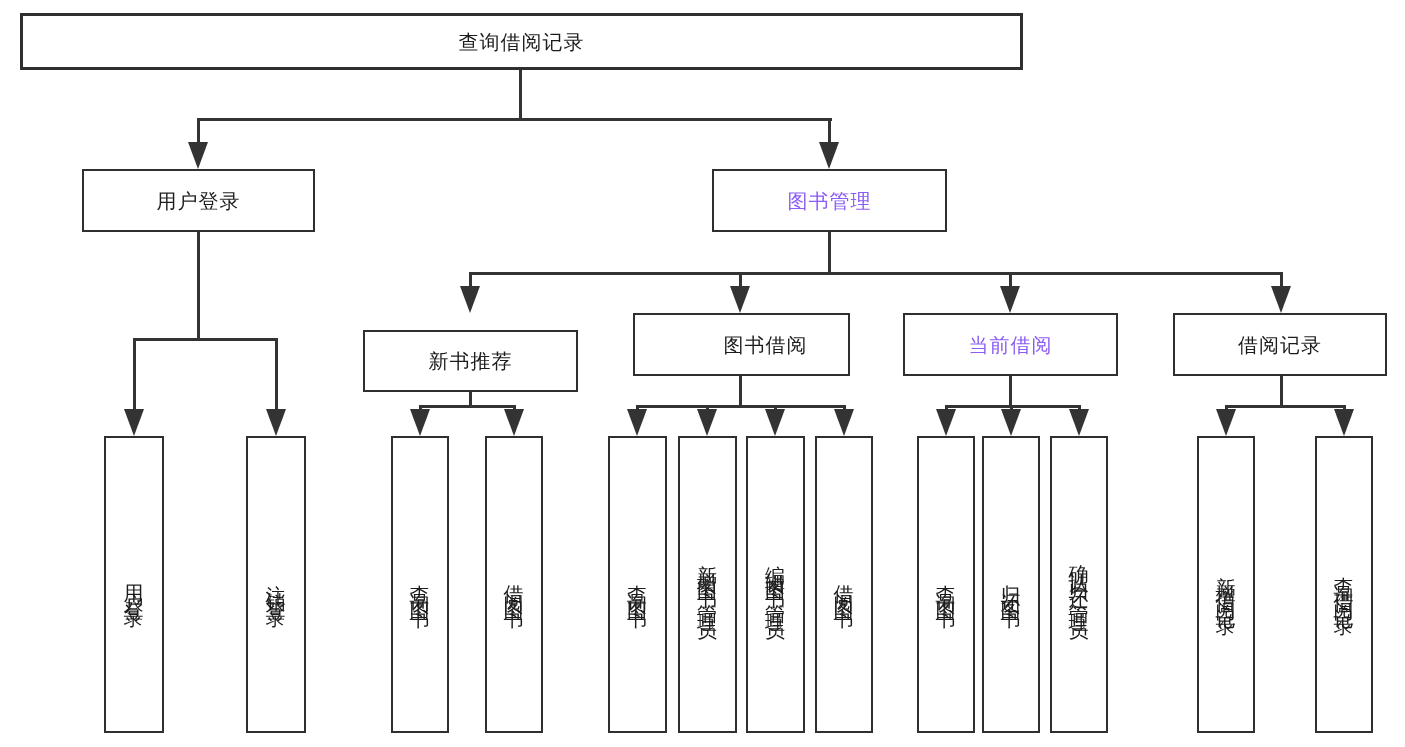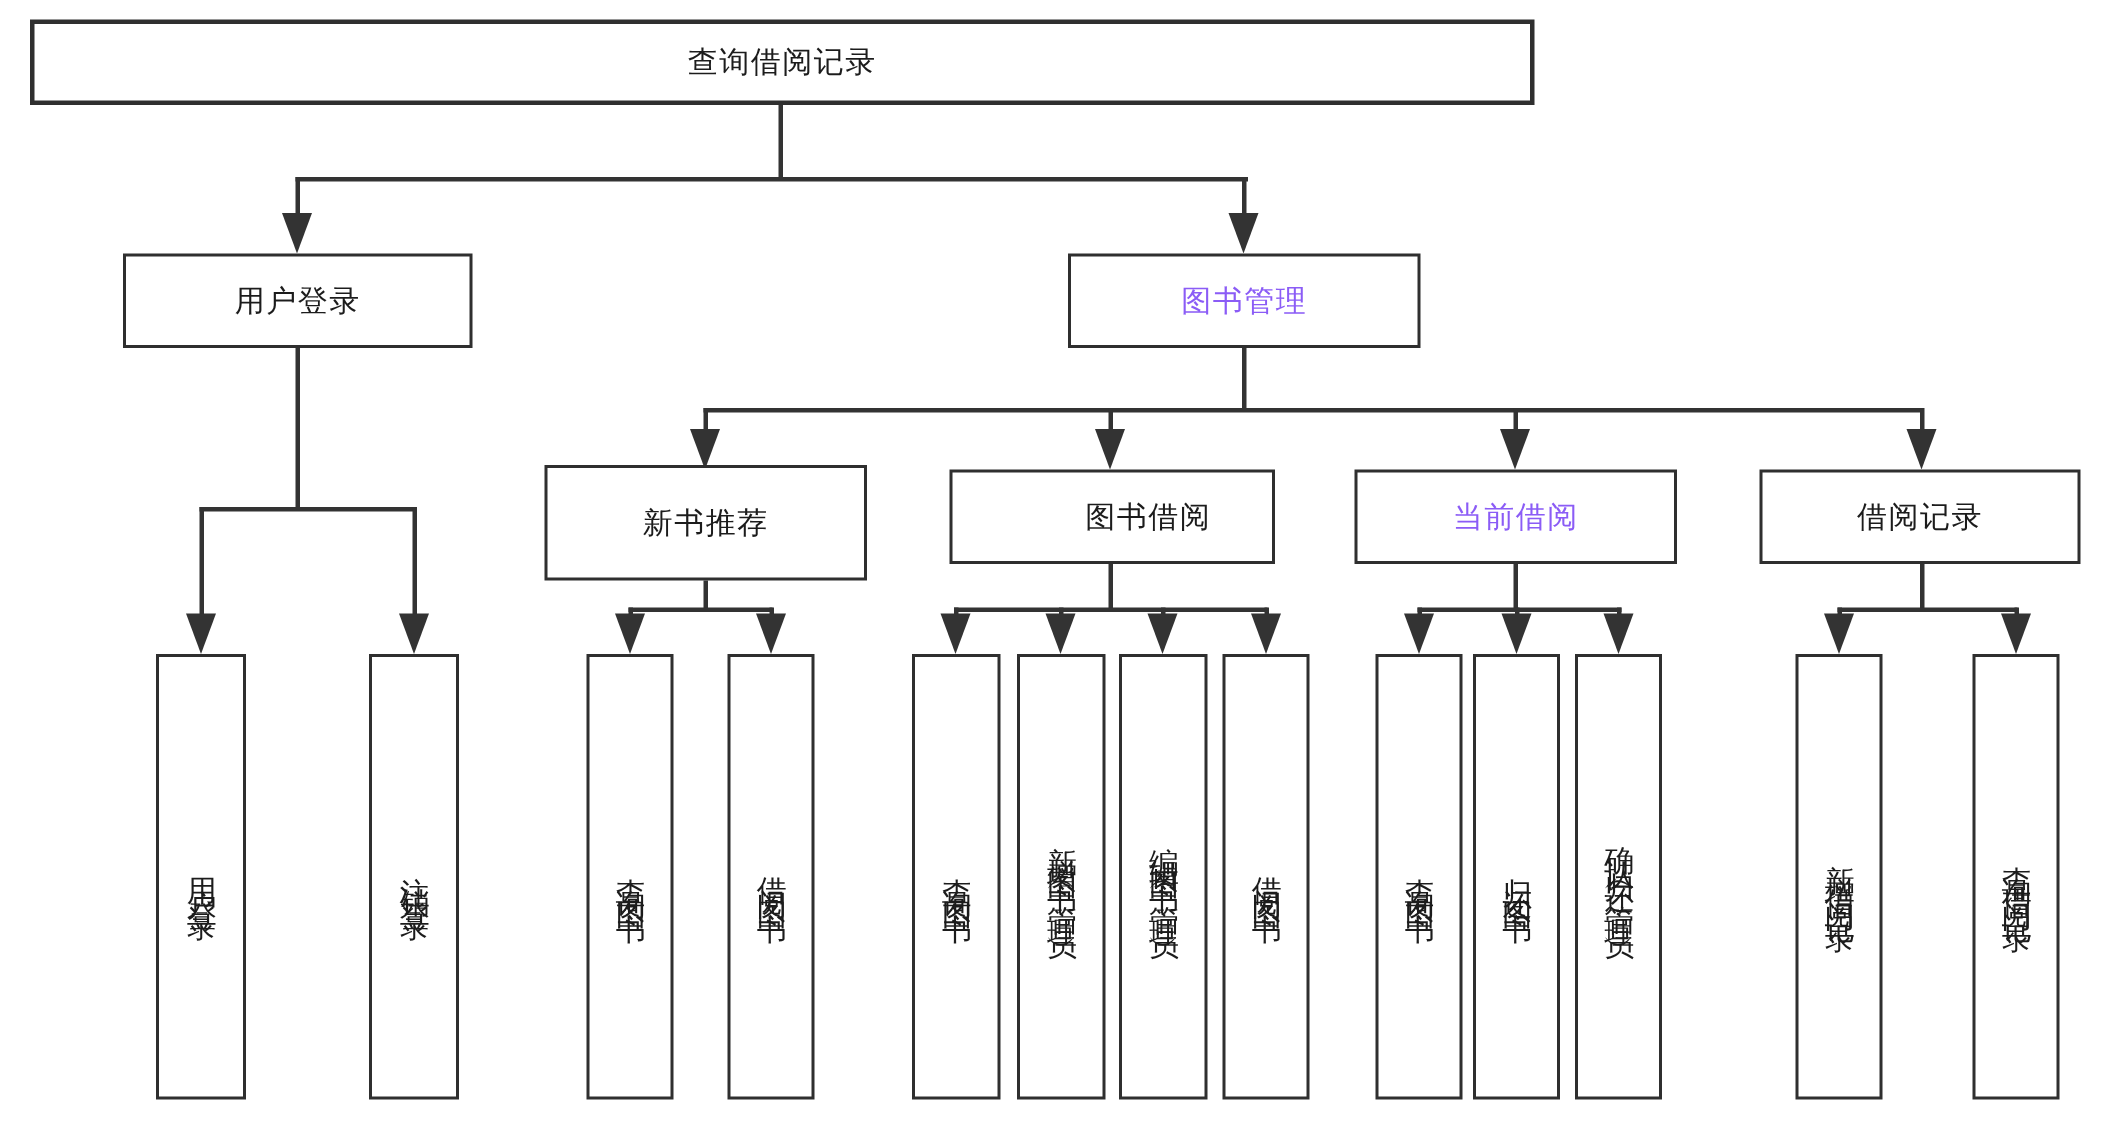--- a/index.html
+++ b/index.html
@@ -113,21 +113,21 @@
     <div class="arrow" style="left: 1334px; top: 409px; border-top-color: rgb(51, 51, 51);"></div>
     <div class="node node-h" style="left: 20px; top: 13px; width: 1003px; height: 57px; border-width: 3px; border-color: rgb(47, 47, 47); color: rgb(28, 28, 28);">
       <span>查询借阅记录</span>
     </div>
     <div class="node node-h" style="left: 82px; top: 169px; width: 233px; height: 63px; border-width: 2px; border-color: rgb(47, 47, 47); color: rgb(28, 28, 28);">
       <span>用户登录</span>
     </div>
     <div class="node node-h" style="left: 712px; top: 169px; width: 235px; height: 63px; border-width: 2px; border-color: rgb(47, 47, 47); color: #8b5cf6;">
       <span>图书管理</span>
     </div>
-    <div class="node node-h" style="left: 363px; top: 310px; width: 215px; height: 77px; border-width: 2px; border-color: rgb(47, 47, 47); color: rgb(28, 28, 28); font-family: Liberation Serif, serif;">
+    <div class="node node-h" style="left: 363px; top: 330px; width: 215px; height: 62px; border-width: 2px; border-color: rgb(47, 47, 47); color: rgb(28, 28, 28); font-family: Liberation Serif, serif;">
       <span>新书推荐</span>
     </div>
     <div class="node node-h" style="left: 633px; top: 313px; width: 217px; height: 63px; border-width: 2px; border-color: rgb(47, 47, 47); color: rgb(28, 28, 28); padding-left: 48px;">
       <span>图书借阅</span>
     </div>
     <div class="node node-h" style="left: 903px; top: 313px; width: 215px; height: 63px; border-width: 2px; border-color: rgb(47, 47, 47); color: #8b5cf6;">
       <span>当前借阅</span>
     </div>
     <div class="node node-h" style="left: 1173px; top: 313px; width: 214px; height: 63px; border-width: 2px; border-color: rgb(47, 47, 47); color: rgb(28, 28, 28);">
       <span>借阅记录</span>

